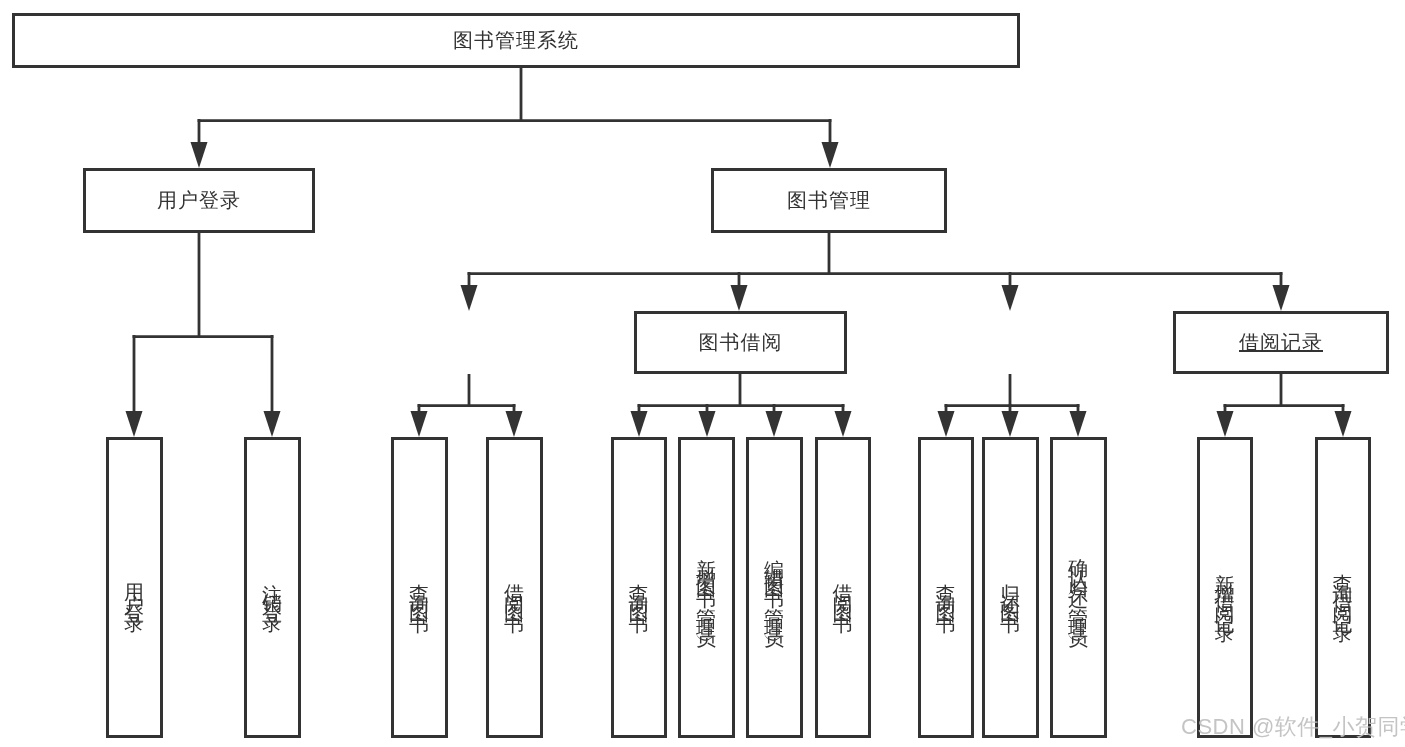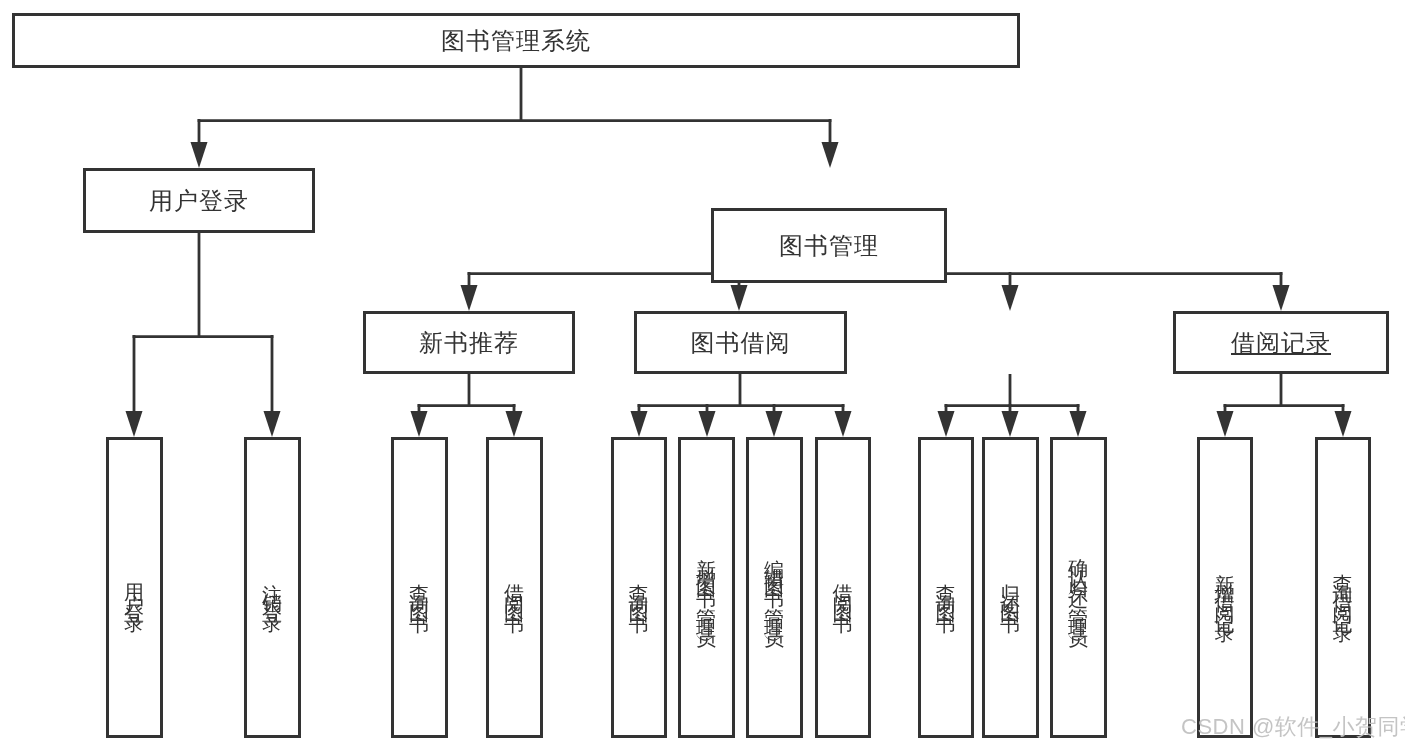--- a/index.html
+++ b/index.html
@@ -26,21 +26,21 @@
     box-sizing: border-box;
     background: #ffffff;
     border: 3px solid #333333;
     color: #333333;
     z-index: 2;
     display: flex;
     align-items: center;
     justify-content: center;
   }
   .box-h {
-    font-size: 24px;
+    font-size: 20px;
     letter-spacing: 1px;
     white-space: nowrap;
   }
   .box-v {
     writing-mode: vertical-rl;
     font-size: 20px;
     letter-spacing: 10px;
     line-height: 1;
   }
   .watermark {
@@ -121,23 +121,22 @@
       <polygon points="1001.5,411 1018.5,411 1010,437"></polygon>
       <polygon points="1069.5,411 1086.5,411 1078,437"></polygon>
       <polygon points="1216.5,411 1233.5,411 1225,437"></polygon>
       <polygon points="1334.5,411 1351.5,411 1343,437"></polygon>
     </g>
   </svg>
 
   <div class="node box-h" style="left:12px; top:13px; width:1008px; height:55px;">图书管理系统</div>
 
   <div class="node box-h" style="left:83px; top:168px; width:232px; height:65px;">用户登录</div>
-  <div class="node box-h" style="left:711px; top:168px; width:236px; height:75px;margin-top:40px;">图书管理</div>
+  <div class="node box-h" style="left:711px; top:168px; width:236px; height:65px;">图书管理</div>
 
-  <div class="node box-h" style="left:363px; top:311px; width:212px; height:63px;">新书推荐</div>
   <div class="node box-h" style="left:634px; top:311px; width:213px; height:63px;">图书借阅</div>
   <div class="node box-h" style="left:1173px; top:311px; width:216px; height:63px;text-decoration:underline;">借阅记录</div>
 
   <div class="node box-v" style="left:106px; top:437px; width:57px; height:301px;">用户登录</div>
   <div class="node box-v" style="left:244px; top:437px; width:57px; height:301px;">注销登录</div>
 
   <div class="node box-v" style="left:391px; top:437px; width:57px; height:301px;">查询图书</div>
   <div class="node box-v" style="left:486px; top:437px; width:57px; height:301px;">借阅图书</div>
 
   <div class="node box-v" style="left:611px; top:437px; width:56px; height:301px;">查询图书</div>

